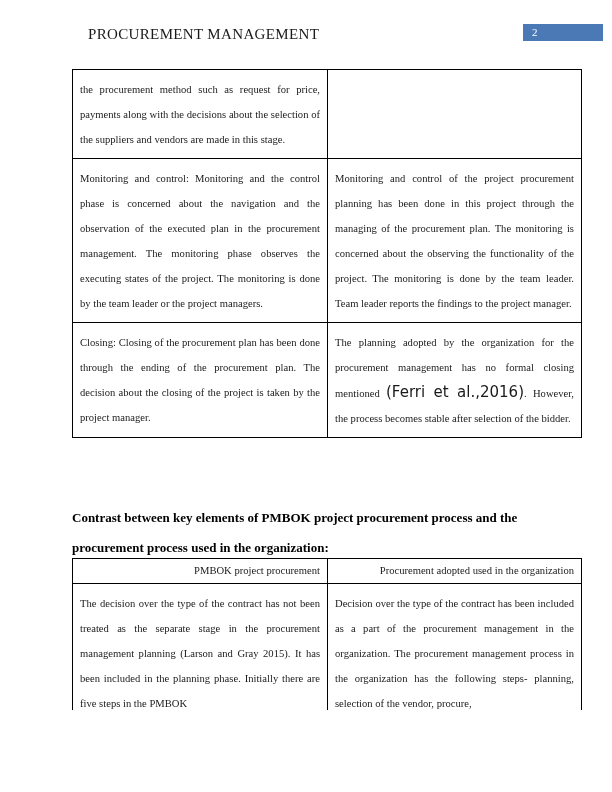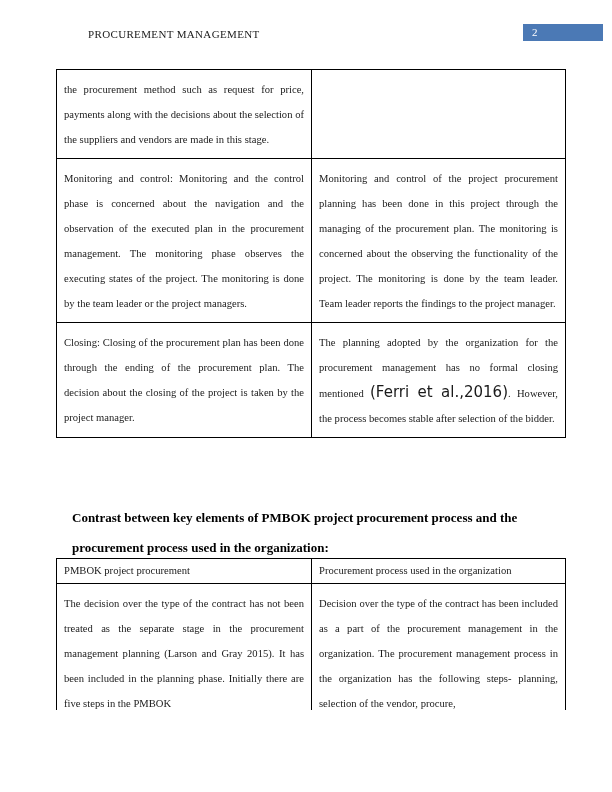--- a/index.html
+++ b/index.html
@@ -31,21 +31,21 @@
     left: 0;
     top: 26px;
     width: 612px;
     height: 22px;
   }
   .doc-header-title {
     position: absolute;
     left: 88px;
     top: 0px;
     font-family: "Liberation Serif", "DejaVu Serif", serif;
-    font-size: 11px;
+    font-size: 15px;
     letter-spacing: 0.35px;
     color: #1a1a1a;
     white-space: nowrap;
     line-height: 17px;
   }
   .page-number-badge {
     position: absolute;
     left: 523px;
     top: -2px;
     width: 80px;
@@ -58,21 +58,21 @@
     padding-left: 9px;
     box-sizing: border-box;
   }
 
   
   .doc-table {
     position: absolute;
     border-collapse: collapse;
     table-layout: fixed;
     width: 479px;
-    left: 56px;
+    left: 72px;
     border-radius: 24px;
   }
   .doc-table td {
     border: 1px solid #000000;
     vertical-align: top;
     padding: 7px 7px 6px 7px;
     font-family: "Liberation Serif", "DejaVu Serif", serif;
     font-size: 10.6px;
     line-height: 25px;
     text-align: justify;
@@ -84,21 +84,21 @@
 
   
   #table-procurement-phases { top: 69px; }
 
   
   #table-pmbok-contrast { top: 558px; }
   #table-pmbok-contrast td.header-cell {
     line-height: 16px;
     padding-top: 4px;
     padding-bottom: 4px;
-    text-align: left;
+    text-align: right;
   }
   #table-pmbok-contrast td.body-cell {
     
     border-bottom: none;
     height: 131px;
     overflow: hidden;
     margin-left: 41px;
   }
 
   .cite {
@@ -155,21 +155,21 @@
       </tr>
     </tbody>
   </table>
 
   <div class="section-heading">Contrast between key elements of PMBOK project procurement process and  the procurement process used in the organization:</div>
 
   <table class="doc-table" id="table-pmbok-contrast">
     <tbody>
       <tr>
         <td class="col-left header-cell">PMBOK project procurement</td>
-        <td class="col-right header-cell">Procurement process used in the organization</td>
+        <td class="col-right header-cell">Procurement adopted used in the organization</td>
       </tr>
       <tr>
         <td class="col-left body-cell">The decision over the type of the contract has not been treated as the separate stage in the procurement management planning (Larson and Gray 2015). It has been included in the planning phase. Initially there are five steps in the PMBOK</td>
         <td class="col-right body-cell">Decision over the type of the contract has been included as a part of the procurement management in the organization. The procurement management process in the organization has the following steps- planning, selection of the vendor, procure,</td>
       </tr>
     </tbody>
   </table>
 
   <div class="page-bottom-mask"></div>
 

